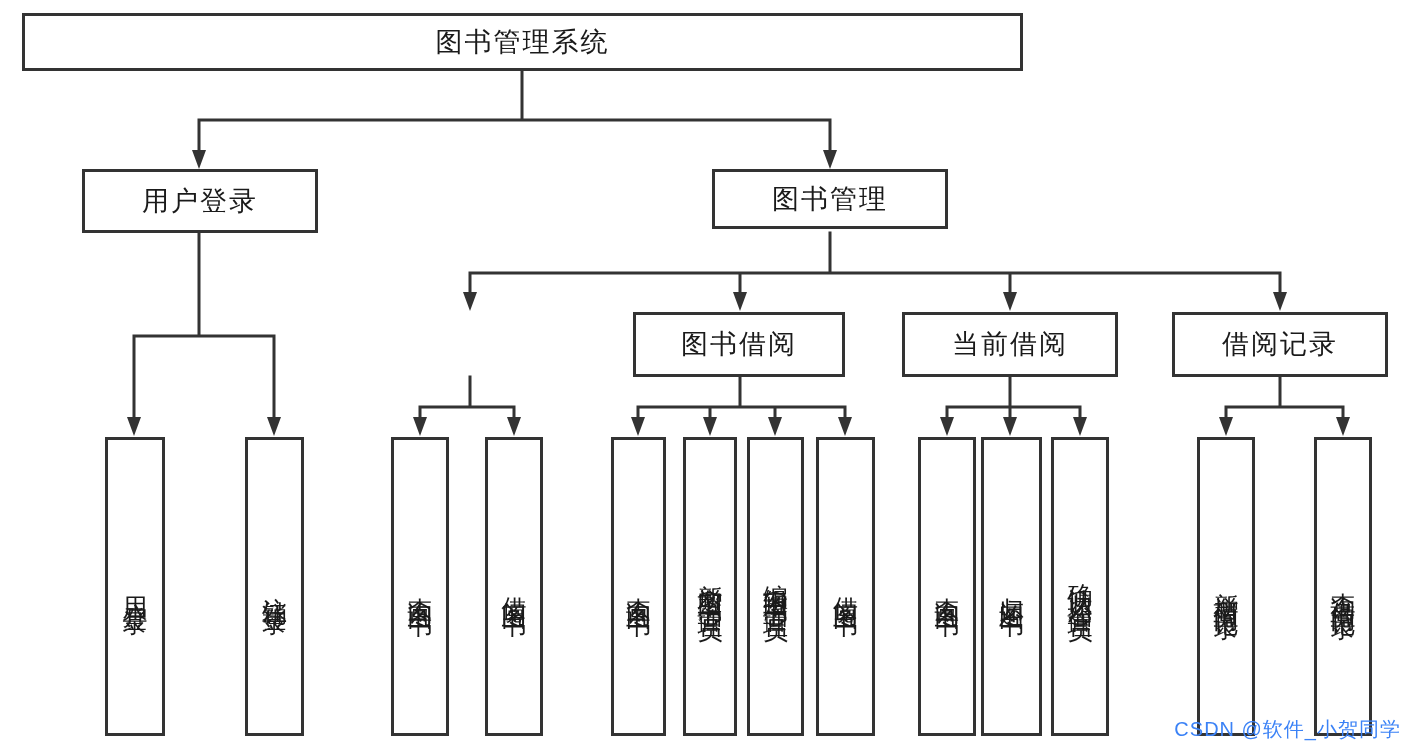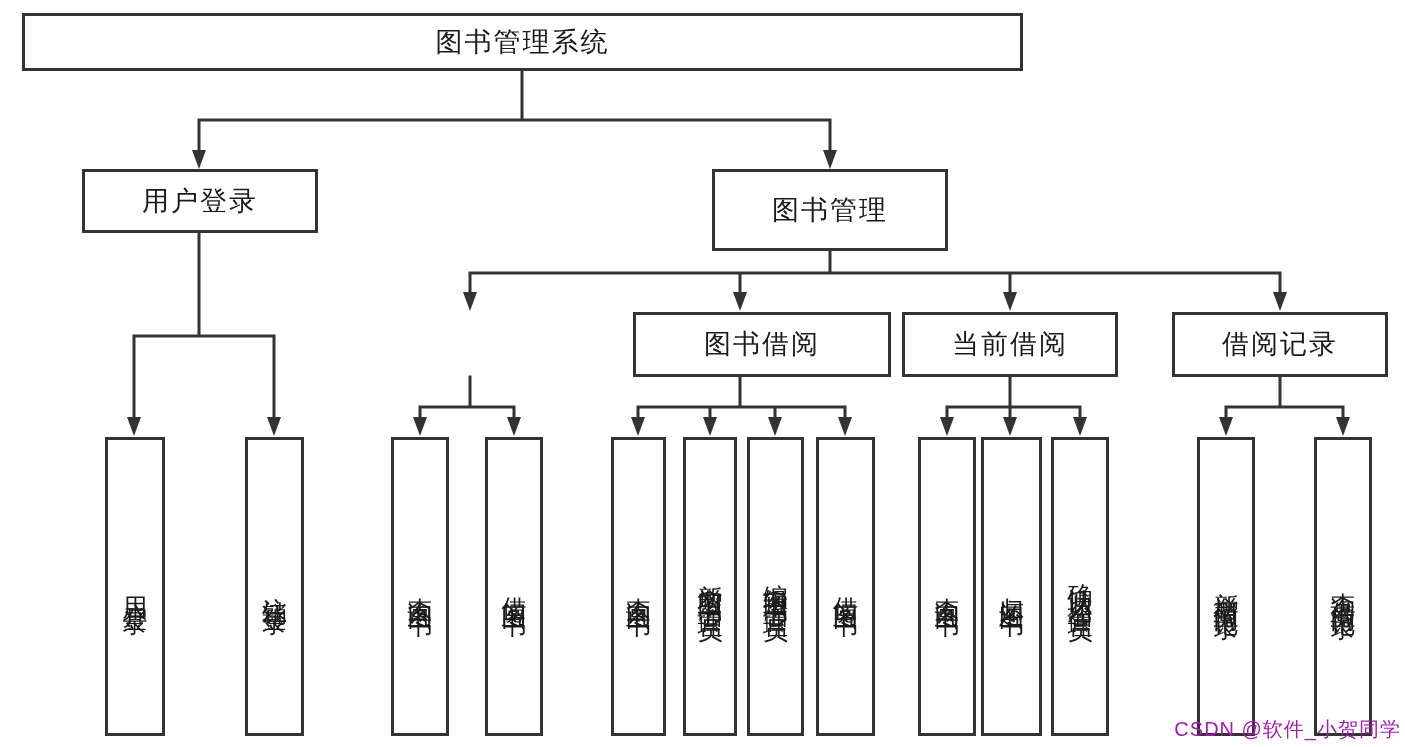--- a/index.html
+++ b/index.html
@@ -51,21 +51,21 @@
     letter-spacing: 5px;
     line-height: 1;
     white-space: nowrap;
   }
   .watermark {
     position: absolute;
     right: 4px;
     bottom: 4px;
     font-size: 20px;
     letter-spacing: 1px;
-    color: #a21caf;
+    color: #3b82f6;
     z-index: 5;
     white-space: nowrap;
   }
 </style>
 </head>
 <body>
 
 <div id="stage">
 
   <svg id="connectors" viewBox="0 0 1405 747" xmlns="http://www.w3.org/2000/svg">
@@ -92,25 +92,25 @@
     <path class="arrow" d="M1219 417 H1233 L1226 436 Z M1336 417 H1350 L1343 436 Z"></path>
   </svg>
 
   <div class="node hnode" style="left:22px; top:13px; width:1001px; height:58px;justify-content:center;">
     <span class="lbl">图书管理系统</span>
   </div>
 
   <div class="node hnode" style="left:82px; top:169px; width:236px; height:64px;">
     <span class="lbl">用户登录</span>
   </div>
-  <div class="node hnode" style="left:712px; top:169px; width:236px; height:82px;">
+  <div class="node hnode" style="left:712px; top:169px; width:236px; height:60px;">
     <span class="lbl">图书管理</span>
   </div>
 
-  <div class="node hnode" style="left:633px; top:312px; width:258px; height:65px;">
+  <div class="node hnode" style="left:633px; top:312px; width:212px; height:65px;">
     <span class="lbl">图书借阅</span>
   </div>
   <div class="node hnode" style="left:902px; top:312px; width:216px; height:65px;align-items:center;">
     <span class="lbl">当前借阅</span>
   </div>
   <div class="node hnode" style="left:1172px; top:312px; width:216px; height:65px;font-family:Liberation Serif, serif;">
     <span class="lbl">借阅记录</span>
   </div>
 
   <div class="node vnode" style="left:105px; top:437px; width:60px; height:299px;">

